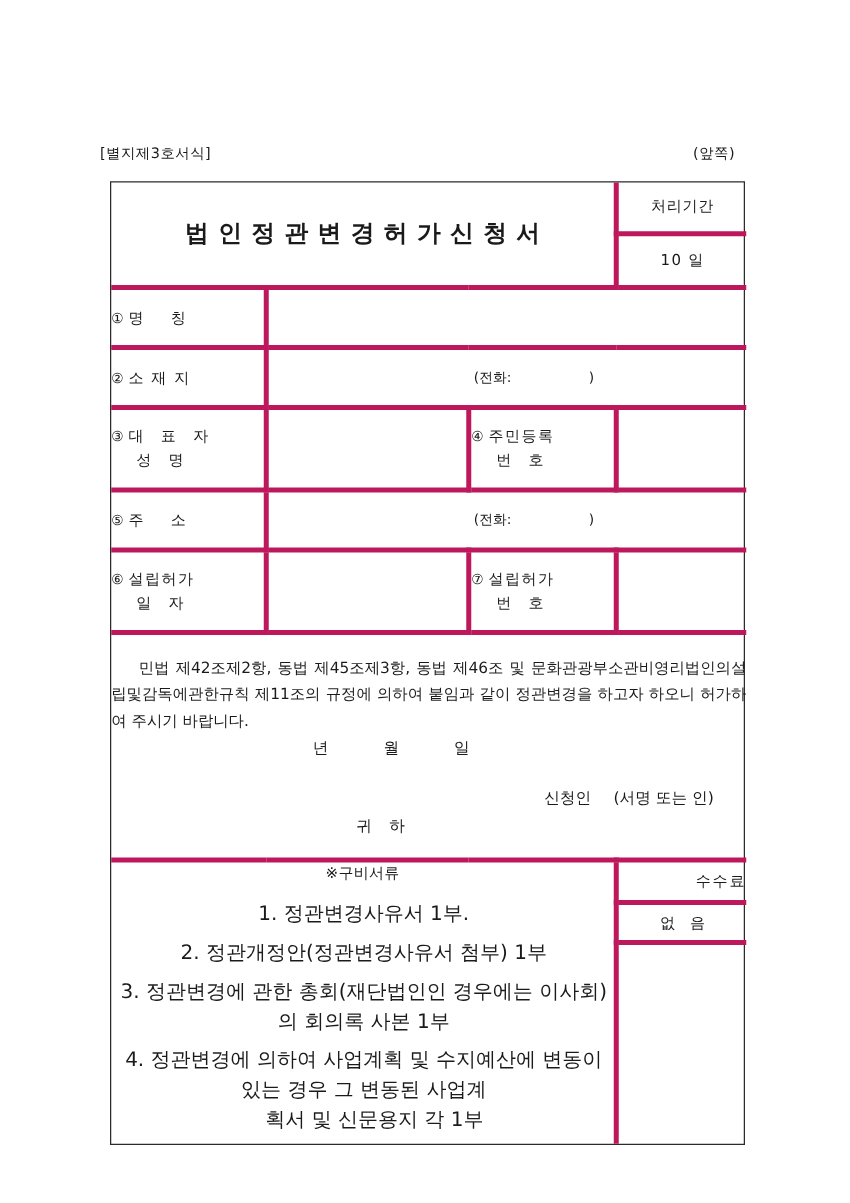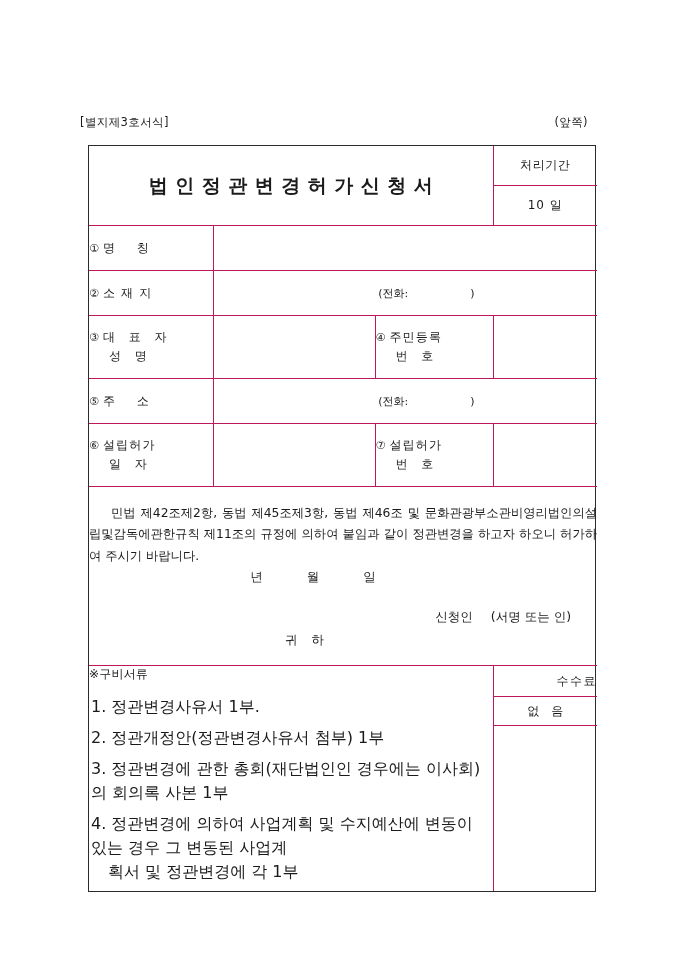--- a/index.html
+++ b/index.html
@@ -45,29 +45,29 @@
     border: 1.6px solid #2b2b2b;
     border-collapse: collapse;
     box-sizing: border-box;
   }
   .form-table table {
     border-collapse: collapse;
     width: 100%;
     table-layout: fixed;
   }
   .form-table td {
-    border: 1px solid #be185d;
+    border: 4px solid #be185d;
     padding: 0;
     vertical-align: middle;
     font-size: 12px;
   }
   .form-table td.nob-l { border-left: none; }
   .form-table td.nob-r { border-right: none; }
   .form-table td.nob-t { border-top: none; }
-  .form-table td.nob-b { border-bottom: none; }
+  .form-table td.nob-b { border-bottom: none; text-align: center; }
 
   
   .title-cell {
     height: 78px;
     text-align: center;
   }
   .doc-title {
     font-size: 19px;
     font-weight: bold;
     letter-spacing: 7.5px;
@@ -347,21 +347,21 @@
               <span>2.</span>
               <span>정관개정안(정관변경사유서 첨부) 1부</span>
             </div>
             <div class="attach-item">
               <span>3.</span>
               <span>정관변경에 관한 총회(재단법인인 경우에는 이사회)의 회의록 사본 1부</span>
             </div>
             <div class="attach-item">
               <span>4.</span>
               <span>정관변경에 의하여 사업계획 및 수지예산에 변동이 있는 경우 그 변동된 사업계</span>
-              <span class="cont">획서 및 정관변경에 각 1부</span>
+              <span class="cont">획서 및 신문용지 각 1부</span>
             </div>
           </td>
           <td class="fee-label nob-r">수수료</td>
         </tr>
         <tr>
           <td class="fee-value nob-r">없 음</td>
         </tr>
         <tr>
           <td class="fee-filler"></td>
         </tr>

